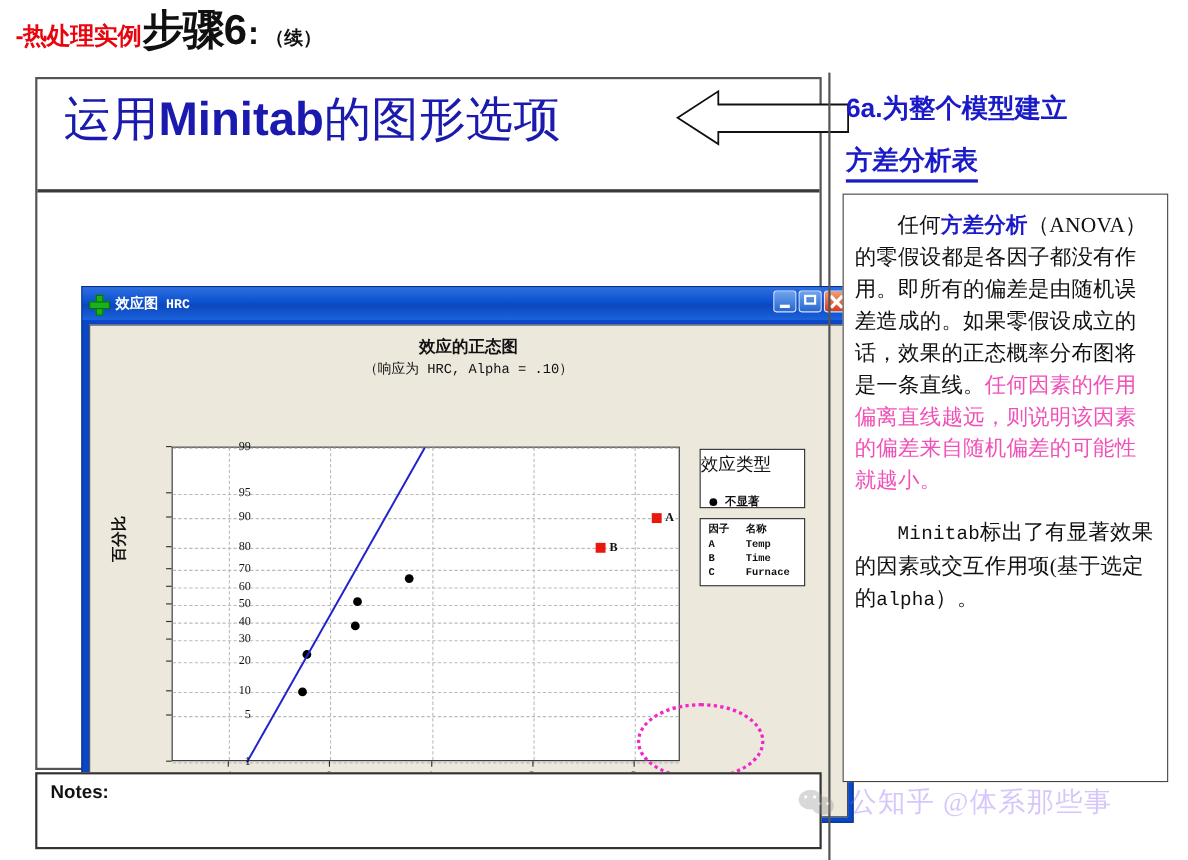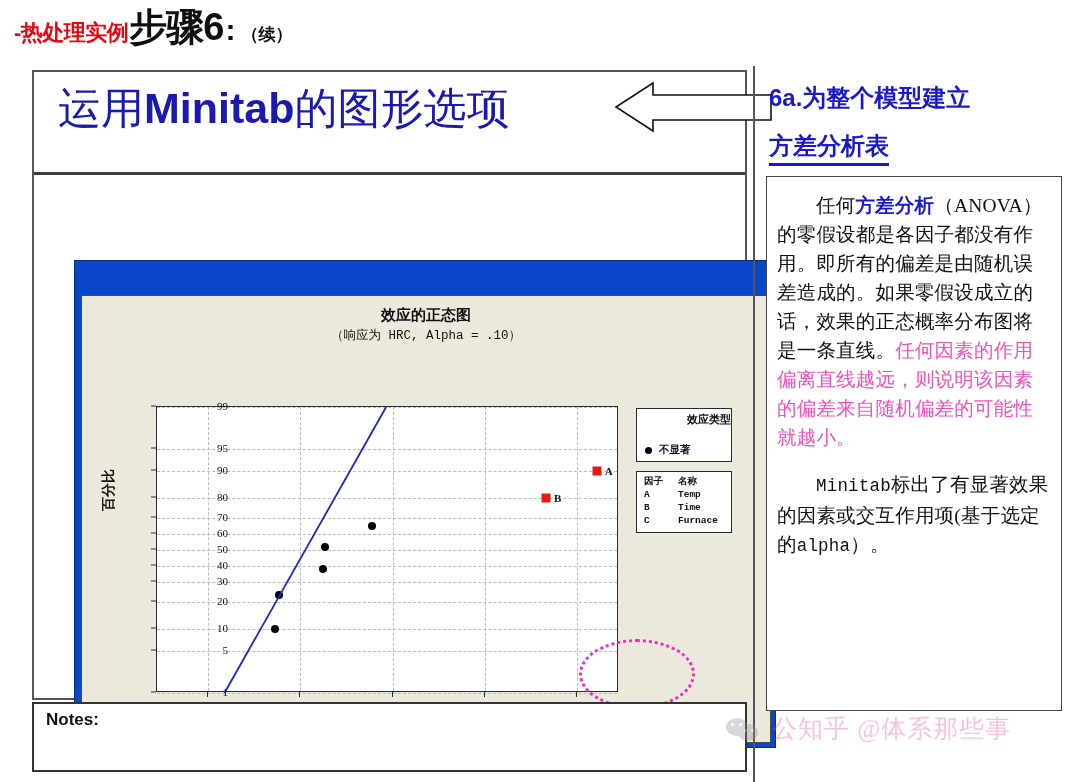--- a/index.html
+++ b/index.html
@@ -308,24 +308,24 @@
     border: 1px solid #2a2a2a;
     box-sizing: border-box;
     font-family: "Liberation Serif", serif;
   }
   #legend-type {
     left: 554px; top: 112px;
     width: 96px; height: 54px;
     padding: 3px 0 0 0;
   }
   #legend-type .lg-title {
-    text-align: right;
-    font-size: 11px;
-    color: #111;
-    font-weight: bold;
+    text-align: left;
+    font-size: 16px;
+    color: #111;
+    font-weight: normal;
   }
   .lg-row {
     display: flex;
     align-items: center;
     font-size: 10.5px;
     color: #111;
     margin-top: 16px;
     padding-left: 8px;
     font-weight: bold;
   }
@@ -448,21 +448,21 @@
   }
   #wm-icon .b1 { left: 0; top: 2px; width: 22px; height: 18px; }
   #wm-icon .b2 { left: 12px; top: 8px; width: 20px; height: 17px; }
   #wm-icon .e {
     position: absolute; width: 3px; height: 3px;
     background: #fff; border-radius: 50%;
   }
   #wm-text {
     font-family: "Liberation Serif", serif;
     font-size: 25px;
-    color: #ec4899;
+    color: #8b5cf6;
     white-space: nowrap;
     letter-spacing: 1px;
   }
 </style>
 </head>
 <body>
 
 <div id="header">
   <div class="hdr-line">
     <span class="hdr-red-small">-</span>
@@ -472,20 +472,36 @@
     <span class="hdr-black-small">（续）</span>
   </div>
 </div>
 
 <div id="slide-left">
   <div id="blue-title-band">
     <div id="blue-title"><span>运用</span><span class="lat">Minitab</span><span>的图形选项</span></div>
   </div>
 
   <div id="mtb-window">
+    <div id="mtb-titlebar">
+      <div id="mtb-plus"></div>
+      <div id="mtb-title-text"><span>效应图</span><span class="mono">HRC</span></div>
+      <div id="mtb-btns">
+        <div class="mtb-btn">
+            <span class="g-min"></span>
+          </div>
+        <div class="mtb-btn">
+            <span class="g-max"></span>
+          </div>
+        <div class="mtb-btn close">
+            <span class="g-x1"></span>
+            <span class="g-x2"></span>
+          </div>
+      </div>
+    </div>
 
     <div id="mtb-client">
       <div id="chart-title">效应的正态图</div>
       <div id="chart-subtitle">（响应为 HRC, Alpha =  .10）</div>
 
       <div id="ylabel">百分比</div>
       <div id="xlabel">效应</div>
 
       <div id="plot-frame">
         <div id="gridlines">

